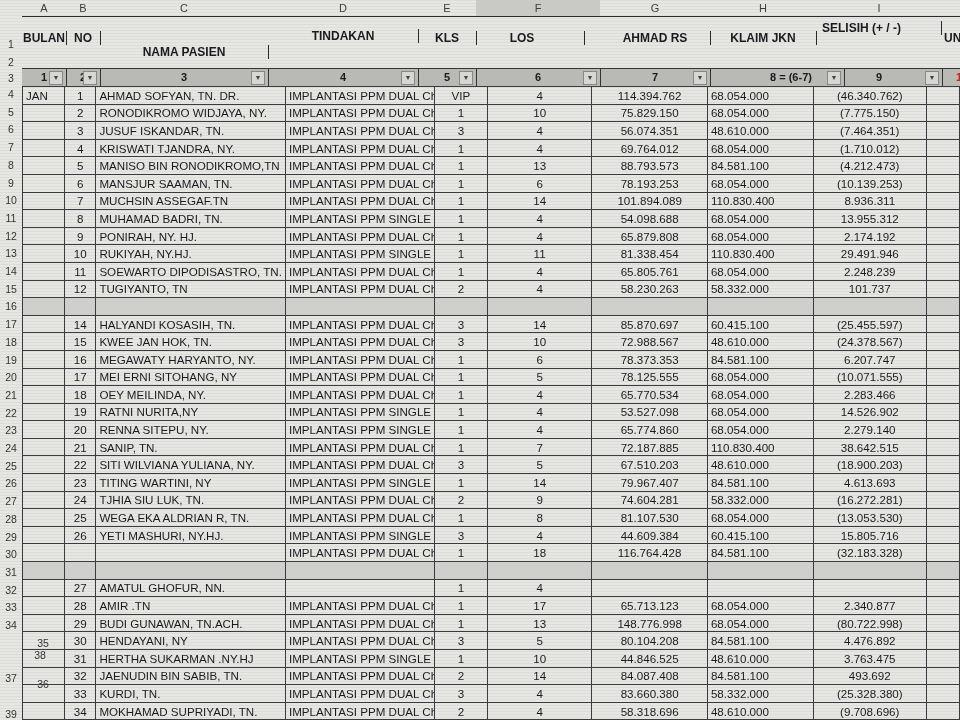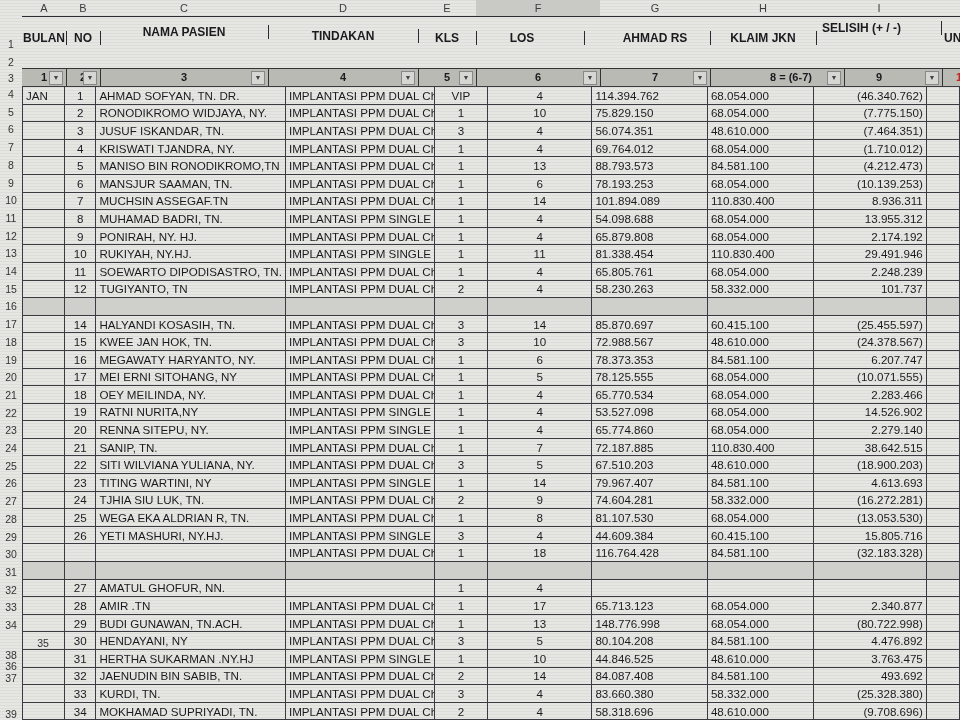--- a/index.html
+++ b/index.html
@@ -16,23 +16,23 @@
   .red{color:#c8241e;}
   table.data{position:absolute;left:22px;top:86px;border-collapse:collapse;font-size:11.6px;}
   table.data td{height:16.6px;padding:0 3px;border:1px solid #3a3a40;white-space:nowrap;overflow:hidden;}
   table.data tr.gap td{background:#cfd0cb;}
   .c-bulan{width:37px;}
   .c-no{width:26px;text-align:center;}
   .c-nama{width:160px;}
   .c-tind{width:142px;max-width:142px;}
   .c-kls{width:50px;text-align:center;}
   .c-los{width:110px;text-align:center;}
-  .c-bill{width:115px;text-align:left;}
+  .c-bill{width:115px;text-align:center;}
   .c-klaim{width:104px;text-align:left;}
-  .c-sel{width:112px;text-align:right;}
+  .c-sel{width:112px;text-align:center;}
   .c-un{width:30px;}
 </style>
 </head>
 <body>
 
 <div class="sheet">
 
   <div>
     <div class="col-head" style="left:22px;width:44px">A</div>
     <div class="col-head" style="left:66px;width:34px">B</div>
@@ -45,21 +45,21 @@
     <div class="col-head" style="left:816px;width:126px">I</div>
   </div>
 
   <div class="row-num" style="top:38px">1</div>
   <div class="row-num" style="top:56px">2</div>
   <div class="row-num" style="top:72px">3</div>
 
   <div style="position:absolute;left:22px;top:16px;width:938px;height:52px;border-top:1.5px solid #2a2a30;">
     <div class="grid-hdr" style="left:0;top:14px;width:44px">BULAN</div>
     <div class="grid-hdr" style="left:44px;top:14px;width:34px">NO</div>
-    <div class="grid-hdr" style="left:78px;top:8px;width:168px">NAMA PASIEN</div>
+    <div class="grid-hdr" style="left:78px;top:28px;width:168px">NAMA PASIEN</div>
     <div class="grid-hdr" style="left:246px;top:12px;width:150px">TINDAKAN</div>
     <div class="grid-hdr" style="left:396px;top:14px;width:58px">KLS</div>
     <div class="grid-hdr" style="left:438px;top:14px;width:124px">LOS</div>
     <div class="grid-hdr" style="left:578px;top:14px;width:110px">AHMAD RS</div>
     <div class="grid-hdr" style="left:688px;top:14px;width:106px">KLAIM JKN</div>
     <div class="grid-hdr" style="left:794px;top:4px;width:126px;text-align:left;padding-left:6px;box-sizing:border-box;">SELISIH (+ / -)</div>
     <div class="grid-hdr" style="left:922px;top:14px;width:20px;border-right:none;text-align:left">UN</div>
   </div>
 
   <div class="filter-row" style="left:22px;width:938px">
@@ -101,23 +101,23 @@
       <div class="row-num" style="top: 477.4px;">26</div>
       <div class="row-num" style="top: 495.1px;">27</div>
       <div class="row-num" style="top: 512.8px;">28</div>
       <div class="row-num" style="top: 530.5px;">29</div>
       <div class="row-num" style="top: 548.2px;">30</div>
       <div class="row-num" style="top: 565.9px;">31</div>
       <div class="row-num" style="top: 583.6px;">32</div>
       <div class="row-num" style="top: 601.3px;">33</div>
       <div class="row-num" style="top: 619px;">34</div>
       <div class="row-num" style="top: 636.7px; padding-left: 32px;">35</div>
-      <div class="row-num" style="top: 660px;">36</div>
+      <div class="row-num" style="top: 678px; padding-left: 32px;">36</div>
       <div class="row-num" style="top: 672.1px;">37</div>
-      <div class="row-num" style="top: 649px;">38</div>
+      <div class="row-num" style="top: 649px; padding-left: 29px;">38</div>
       <div class="row-num" style="top: 707.5px;">39</div>
     </div>
 
   <table class="data">
     <tbody id="tbody">
         <tr>
           <td class="c-bulan">JAN</td>
           <td class="c-no">1</td>
           <td class="c-nama">AHMAD SOFYAN, TN. DR.</td>
           <td class="c-tind">IMPLANTASI PPM DUAL Chan</td>

